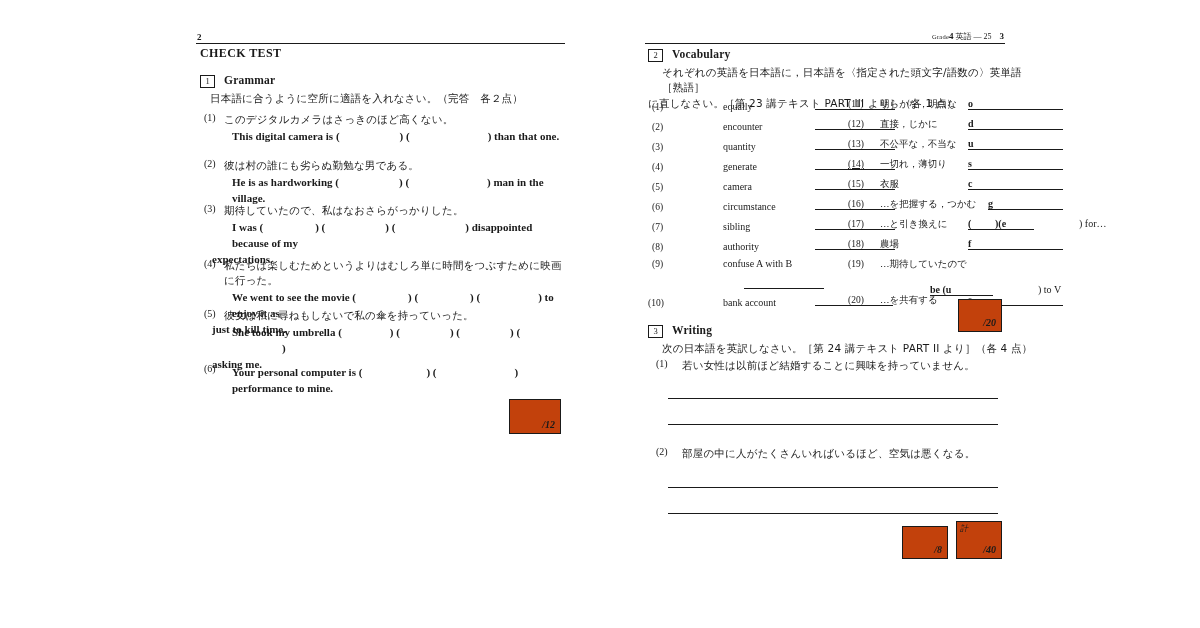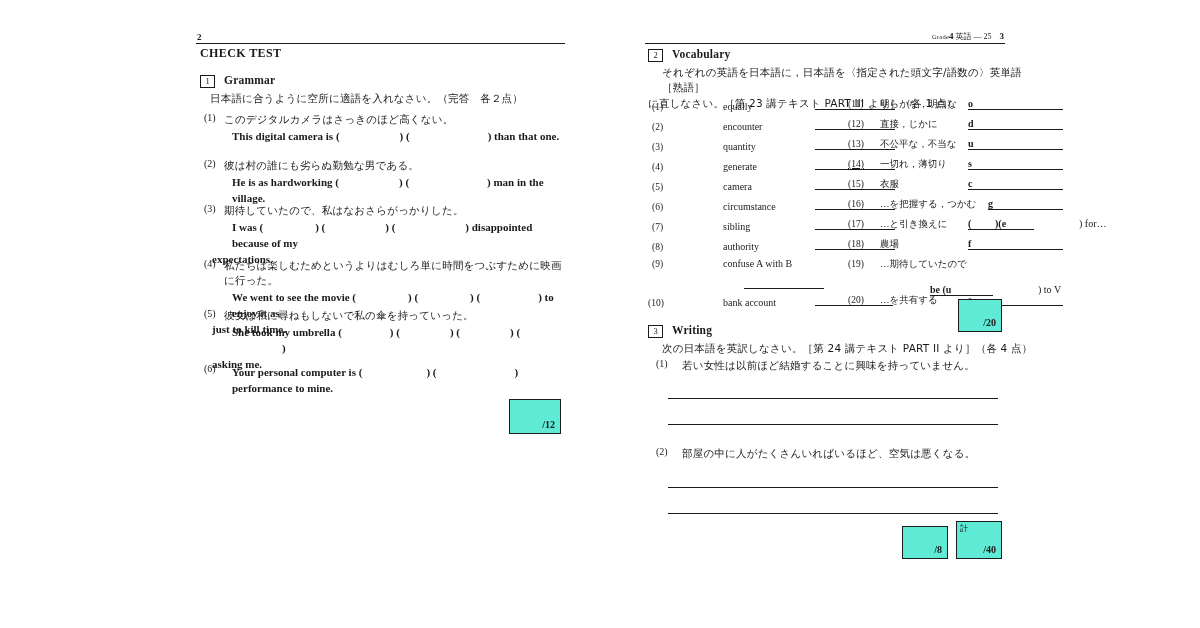--- a/index.html
+++ b/index.html
@@ -129,21 +129,22 @@
   .q-body { flex: 1 1 auto; }
   .q-en { margin-top: 2px; padding-left: 8px; }
   .q-en-cont { padding-left: 0px; }
   .paren-gap { display: inline-block; }
 
   
   .scorebox {
     position: absolute;
     border: 1.2px solid #1a1a1a;
     box-sizing: border-box;
-    background: #5eead4;
+    background: #c2410c;
+    font-style: italic;
   }
   .scorebox .val {
     position: absolute;
     right: 5px;
     bottom: 3px;
     font-family: "Liberation Serif", "DejaVu Serif", serif;
     font-size: 10px;
     font-weight: 700;
   }
   .scorebox .tag {

